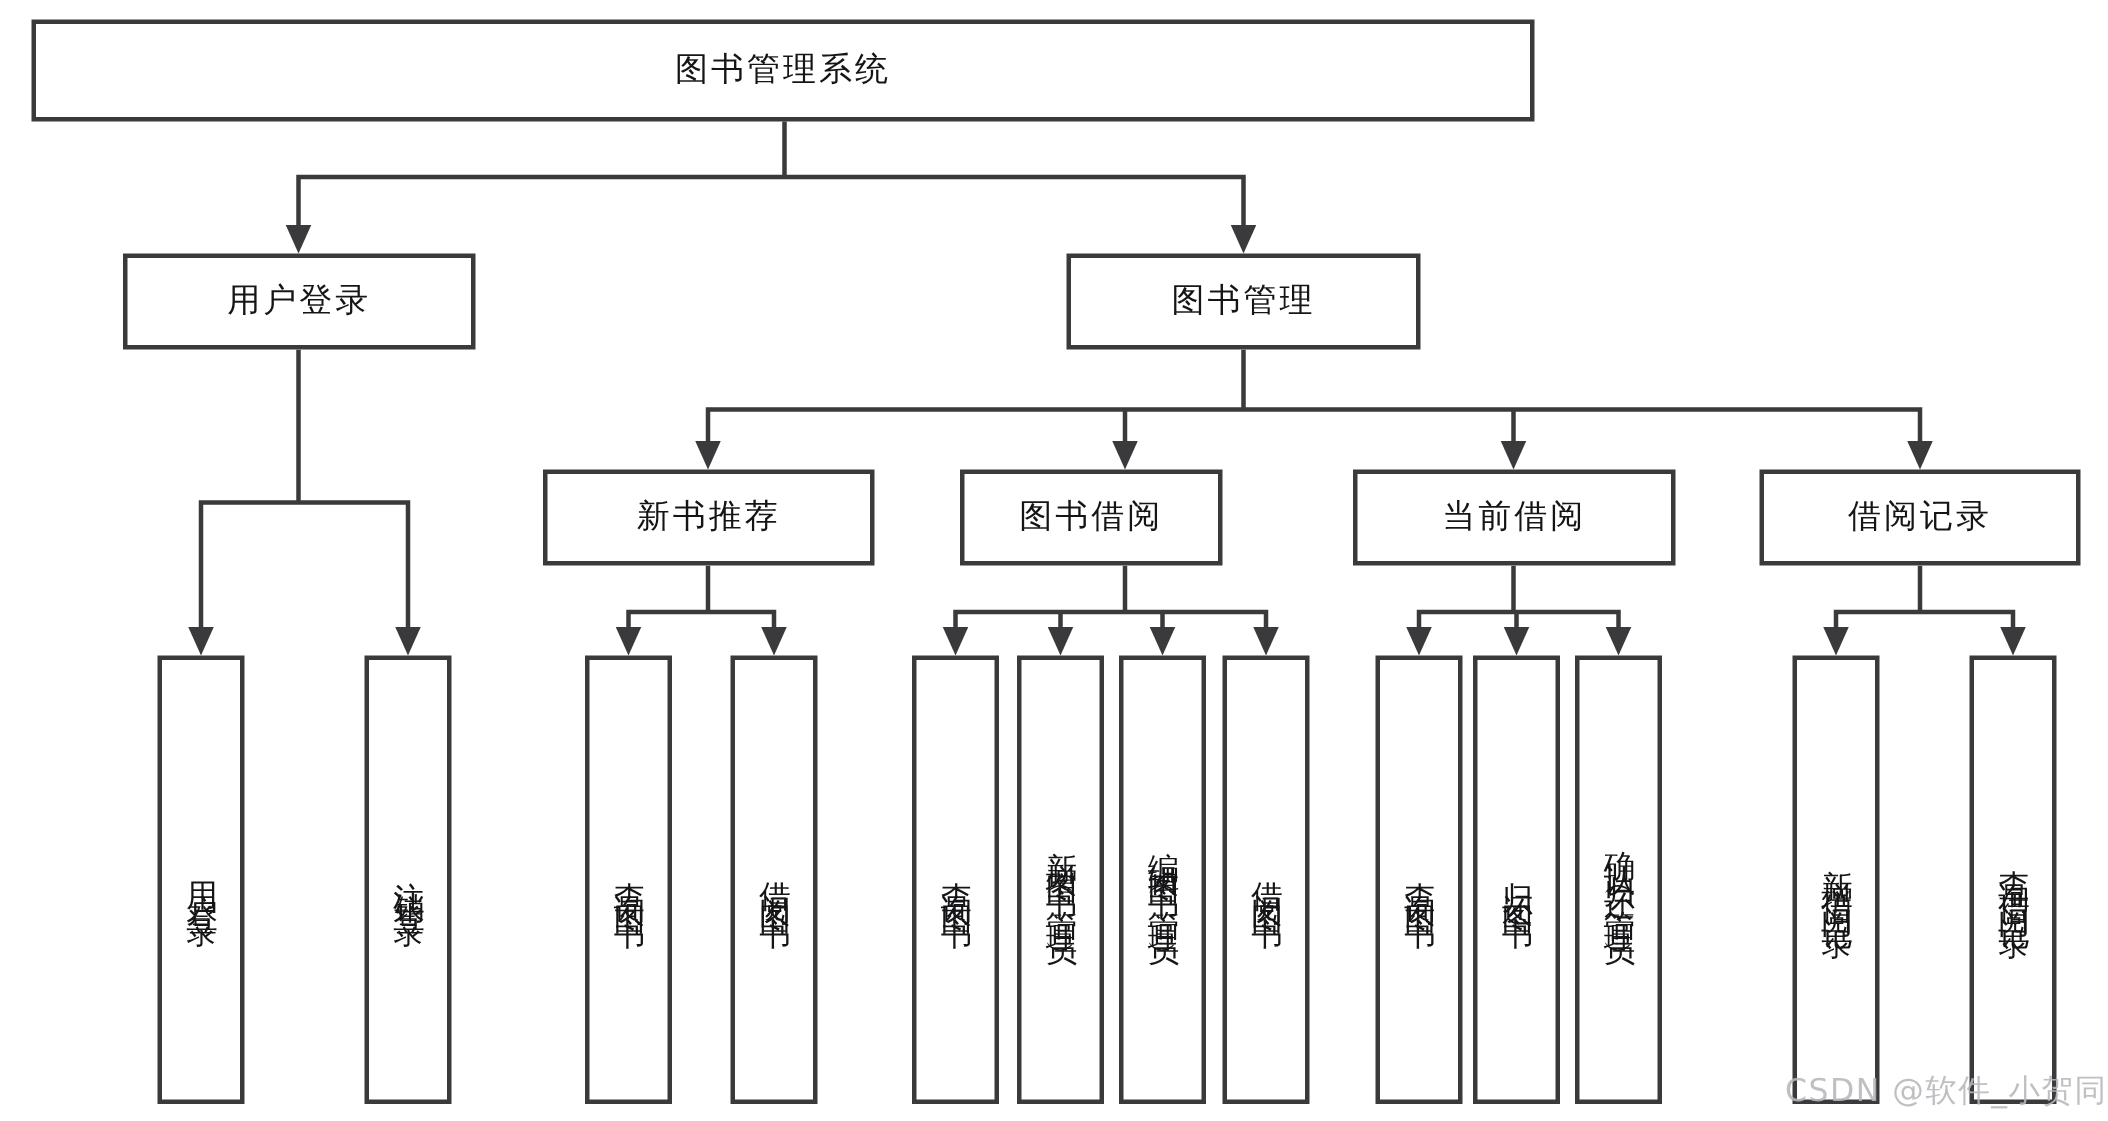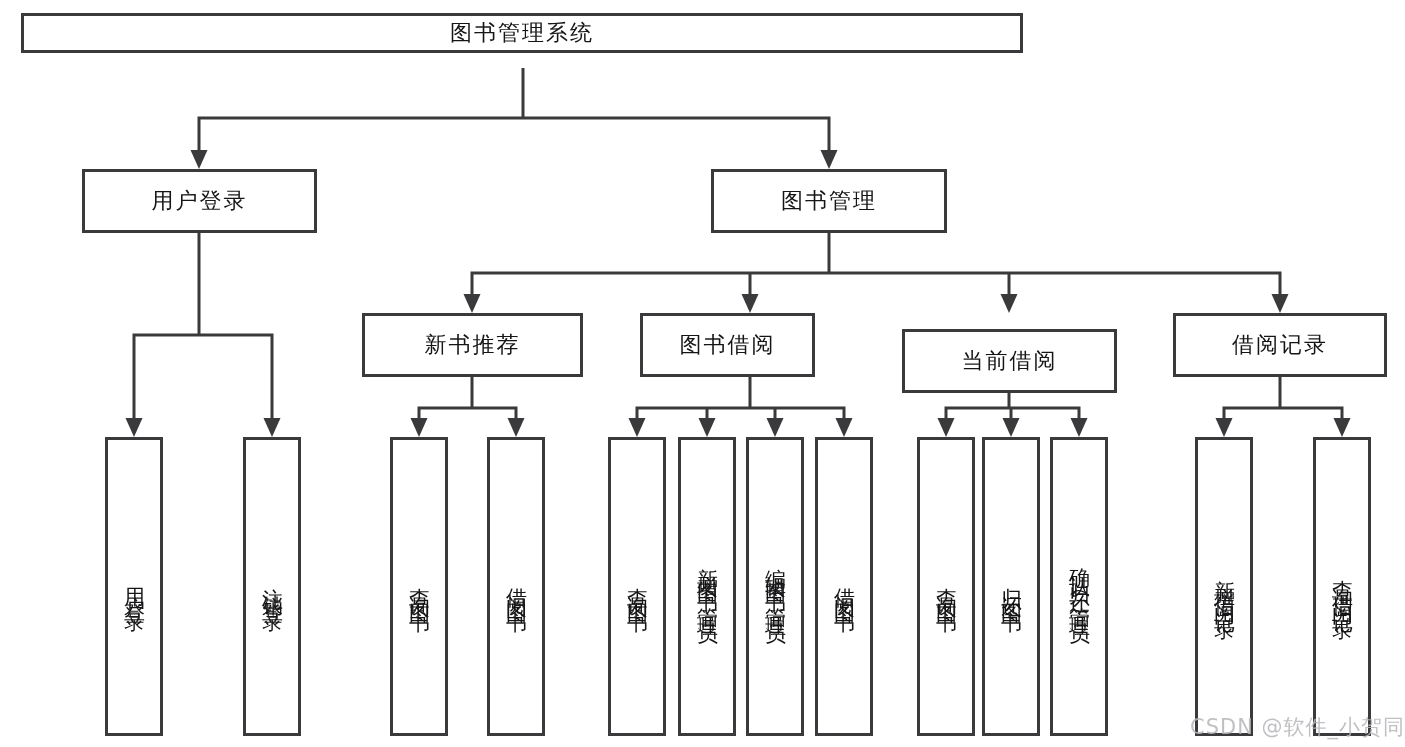--- a/index.html
+++ b/index.html
@@ -89,28 +89,28 @@
 
       <polygon points="937.5,418 954.5,418 946,437"></polygon>
       <polygon points="1002.5,418 1019.5,418 1011,437"></polygon>
       <polygon points="1070.5,418 1087.5,418 1079,437"></polygon>
 
       <polygon points="1215.5,418 1232.5,418 1224,437"></polygon>
       <polygon points="1333.5,418 1350.5,418 1342,437"></polygon>
     </g>
   </svg>
 
-  <div class="node" style="left:21px;top:13px;width:1002px;height:40px;">图书管理系统</div>
+  <div class="node" style="left:21px;top:13px;width:1002px;height:68px;">图书管理系统</div>
 
   <div class="node" style="left:82px;top:169px;width:235px;height:64px;">用户登录</div>
   <div class="node" style="left:711px;top:169px;width:236px;height:64px;">图书管理</div>
 
   <div class="node" style="left:362px;top:313px;width:221px;height:64px;">新书推荐</div>
   <div class="node" style="left:640px;top:313px;width:175px;height:64px;">图书借阅</div>
-  <div class="node" style="left:902px;top:313px;width:215px;height:64px;margin-top:16px;">当前借阅</div>
+  <div class="node" style="left:902px;top:313px;width:215px;height:64px;">当前借阅</div>
   <div class="node" style="left:1173px;top:313px;width:214px;height:64px;">借阅记录</div>
 
   <div class="node vnode" style="left:105px;top:437px;width:58px;height:299px;">用户登录</div>
   <div class="node vnode" style="left:243px;top:437px;width:58px;height:299px;">注销登录</div>
 
   <div class="node vnode" style="left:390px;top:437px;width:58px;height:299px;">查询图书</div>
   <div class="node vnode" style="left:487px;top:437px;width:58px;height:299px;">借阅图书</div>
 
   <div class="node vnode" style="left:608px;top:437px;width:58px;height:299px;">查询图书</div>
   <div class="node vnode" style="left:678px;top:437px;width:58px;height:299px;">新增图书（管理员）</div>

